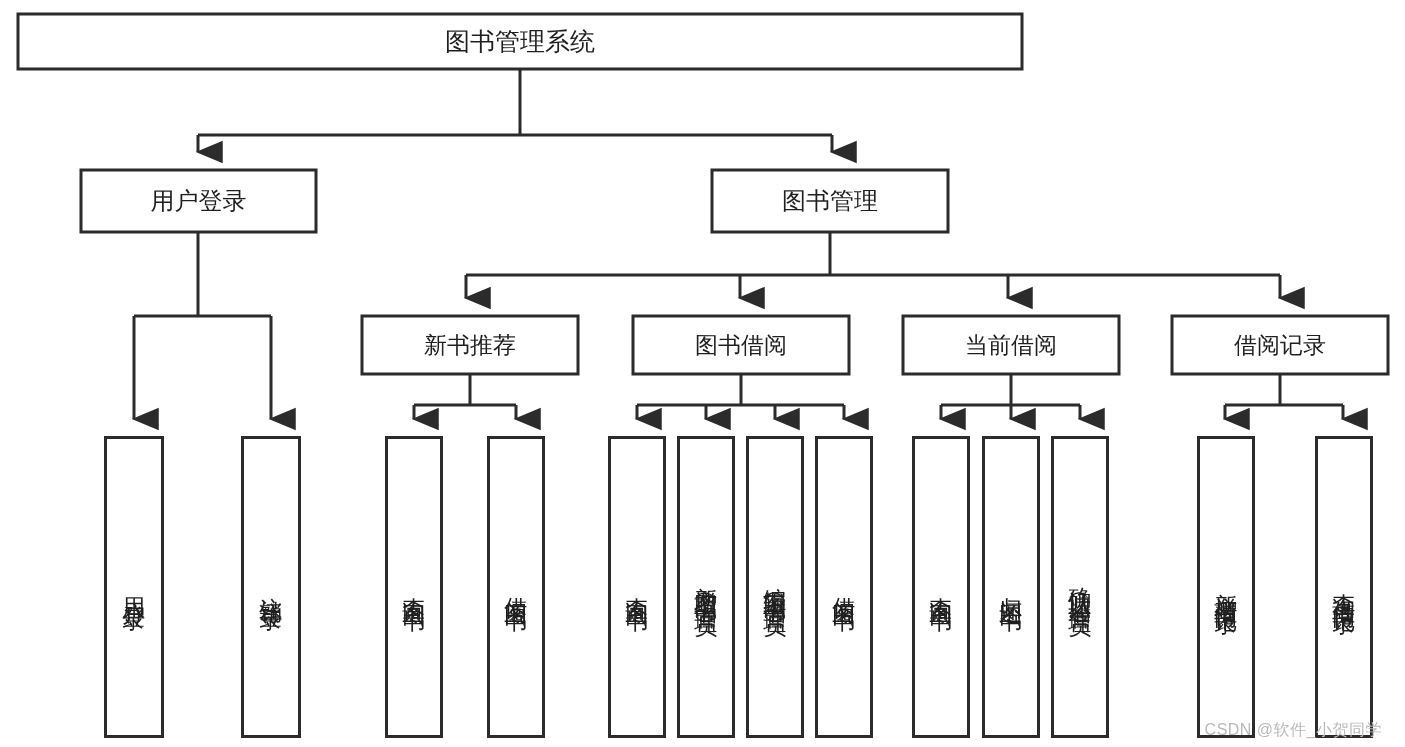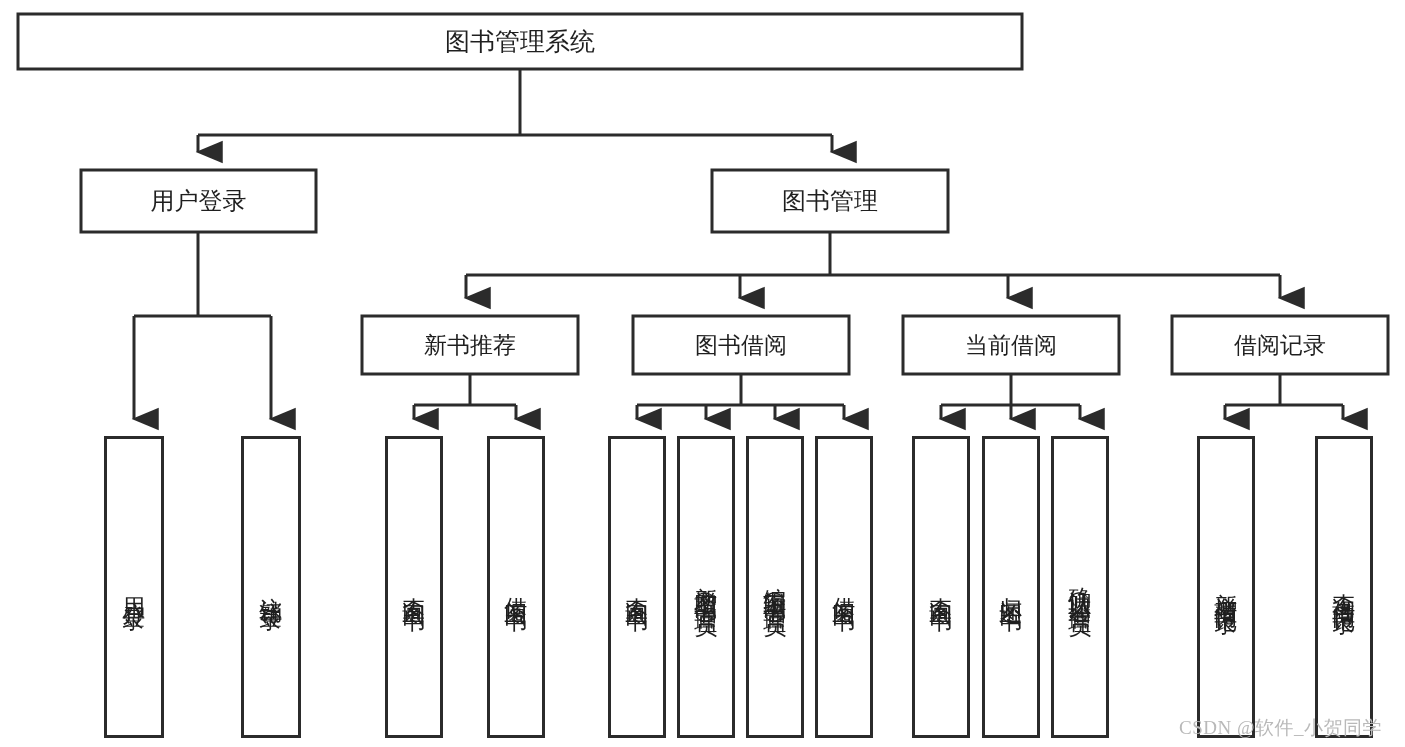--- a/index.html
+++ b/index.html
@@ -32,22 +32,22 @@
     font-family:"DejaVu Sans","Liberation Sans",sans-serif;
     font-size:23px;
     line-height:1.06;
     letter-spacing:4px;
     color:#1f1f1f;
     white-space:nowrap;
     text-align:center;
   }
   .watermark{
     position:absolute;right:12px;bottom:6px;
-    font-family:Liberation Serif, serif;
-    font-size:19px;color:#b9b9b9;letter-spacing:.5px;
+    font-family:Liberation Sans, sans-serif;
+    font-size:16px;color:#b9b9b9;letter-spacing:.5px;
     pointer-events:none;user-select:none;
   }
 </style>
 </head>
 <body>
 
 <div id="stage">
 
   <svg id="diagram" viewBox="0 0 1405 747">
     <defs>

